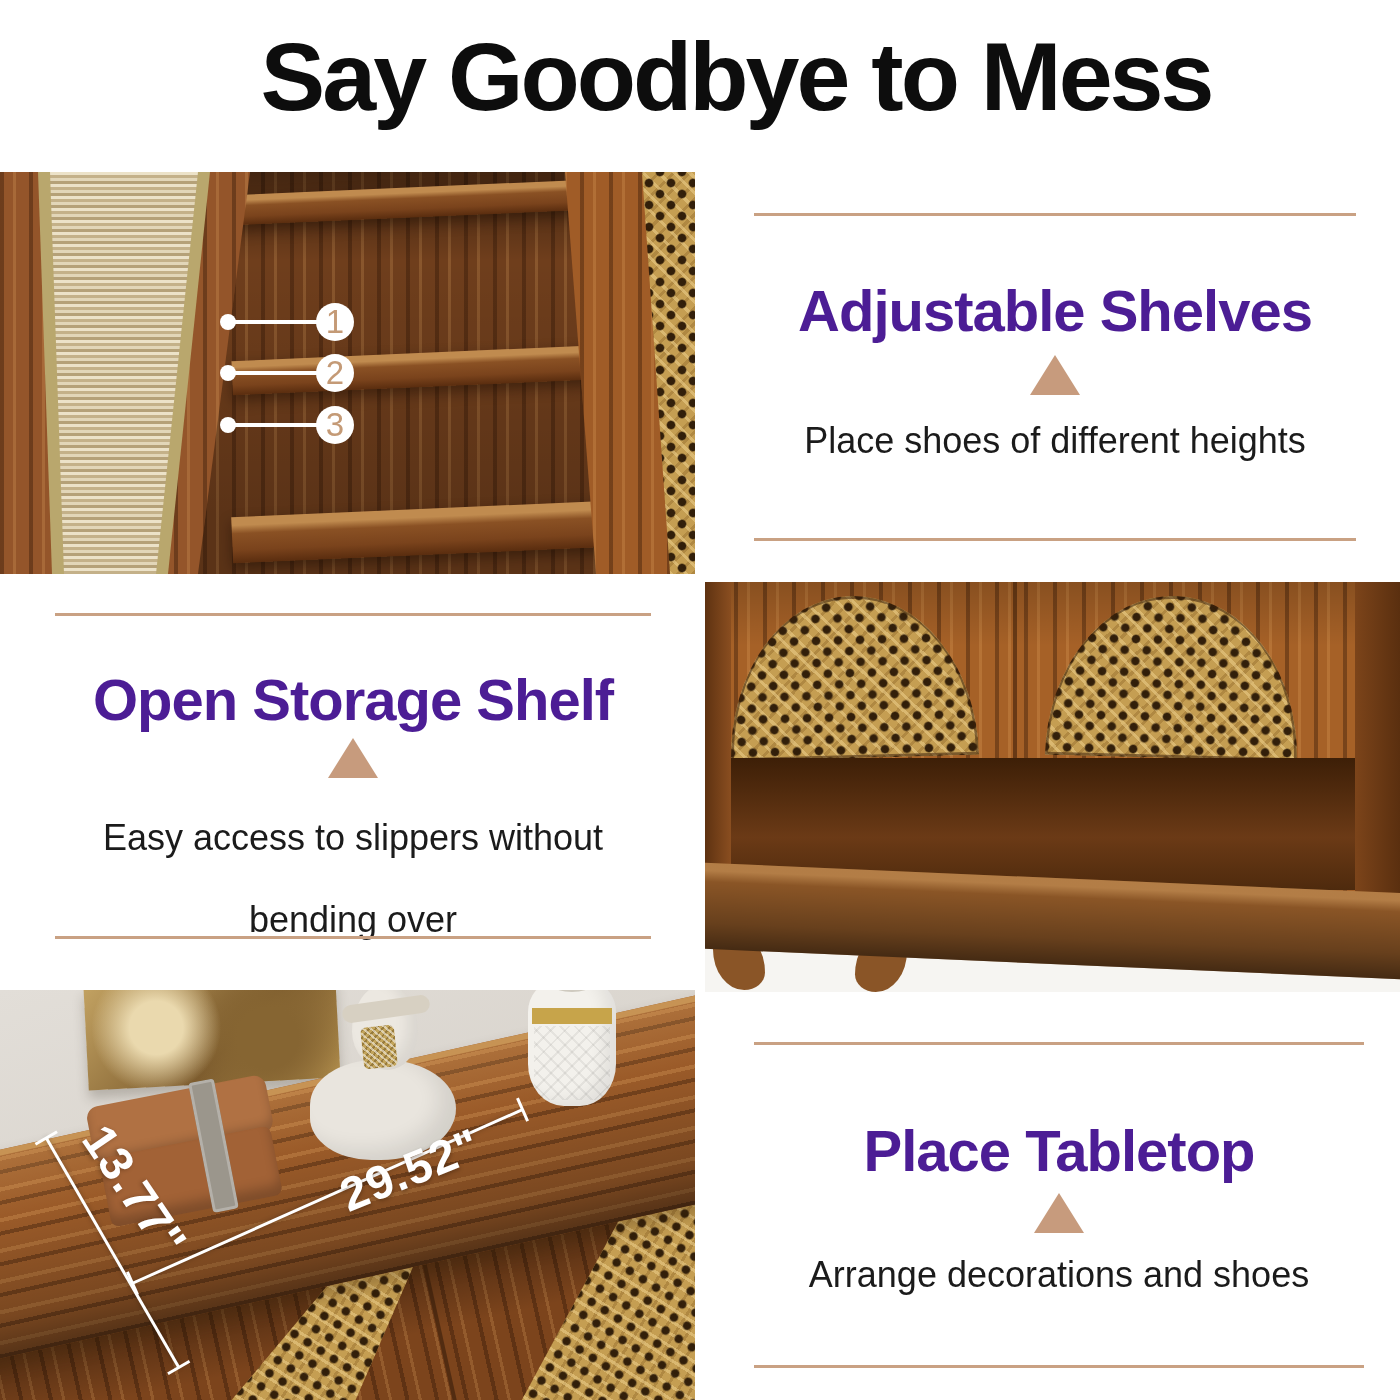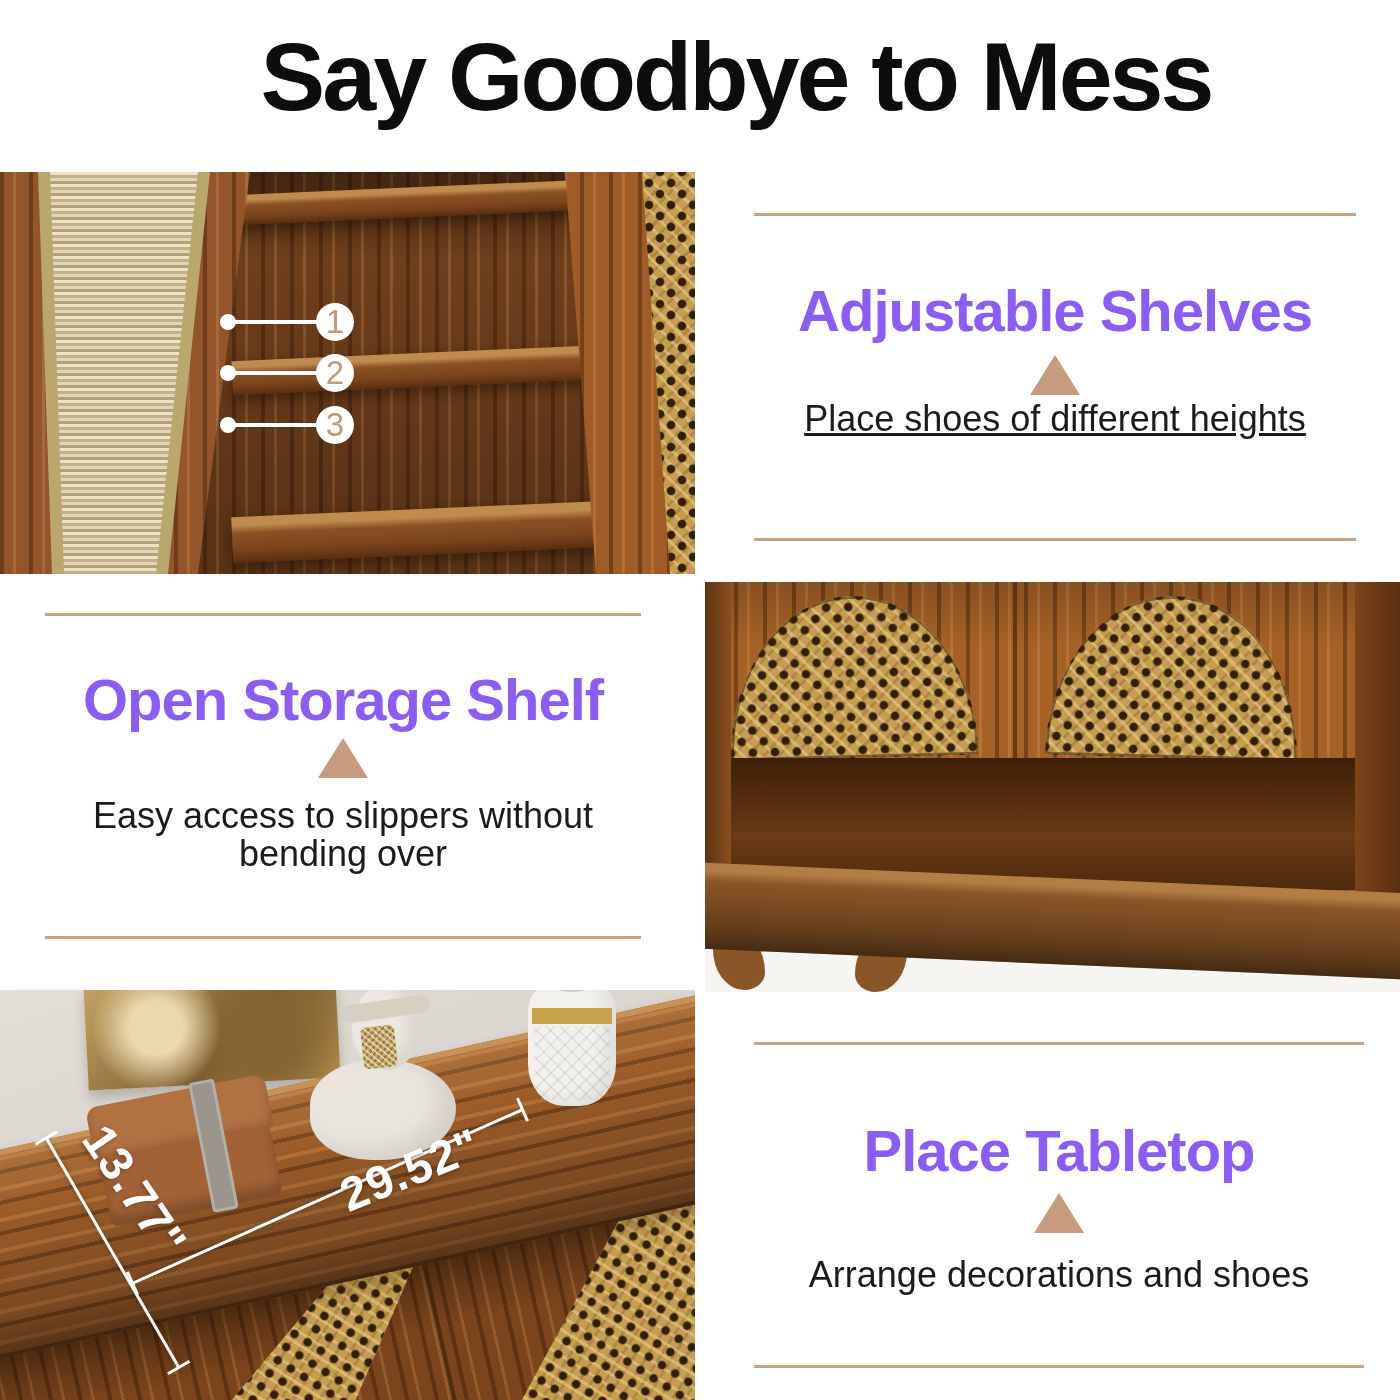--- a/index.html
+++ b/index.html
@@ -6,35 +6,35 @@
   .canvas{position:relative;width:1400px;height:1400px;background:#ffffff;overflow:hidden;
           font-family:"Liberation Sans",sans-serif;}
 
   
   .page-title{position:absolute;top:26px;left:0;width:100%;text-align:center;
     font-weight:700;font-size:97px;line-height:1.05;letter-spacing:-3px;color:#0d0d0d;padding-left:36px;}
 
   
   .feature{position:absolute;}
   .f1{left:754px;top:213px;width:602px;height:328px;}
-  .f2{left:45px;top:613px;width:596px;height:326px;}
+  .f2{left:55px;top:613px;width:596px;height:326px;}
   .f3{left:754px;top:1042px;width:610px;height:326px;}
   .rule{position:absolute;left:0;width:100%;height:3px;background:#C9A183;}
   .rule.top{top:0}.rule.bottom{bottom:0}
   .ftitle{position:absolute;left:0;width:100%;text-align:center;font-weight:700;
-    font-size:58px;line-height:1;letter-spacing:-1px;color:#8b5cf6;}
+    font-size:58px;line-height:1;letter-spacing:-1px;color:#4c1d95;}
   .f1 .ftitle{top:69px}.f2 .ftitle{top:58px}.f3 .ftitle{top:80px}
   .marker{position:absolute;left:50%;transform:translateX(-50%);width:0;height:0;
     border-left:25px solid transparent;border-right:25px solid transparent;
     border-bottom:40px solid #C79B7D;}
   .f1 .marker{top:142px}.f2 .marker{top:125px}.f3 .marker{top:151px}
   .fdesc{position:absolute;left:50%;transform:translateX(-50%);width:100%;text-align:center;
     font-weight:400;font-size:36px;color:#1b1b1b;}
-  .f1 .fdesc{top:185px;line-height:42px;text-decoration:underline;}
-  .f2 .fdesc{top:184px;line-height:38px;max-width:566px;}
+  .f1 .fdesc{top:207px;line-height:42px;}
+  .f2 .fdesc{top:184px;line-height:82px;max-width:566px;}
   .f3 .fdesc{top:212px;line-height:42px;}
 
   
   .photo{position:absolute;overflow:hidden;}
   .p1{left:0;top:172px;width:695px;height:402px;}
   .p2{left:705px;top:582px;width:695px;height:410px;}
   .p3{left:0;top:990px;width:695px;height:410px;}
   .layer{position:absolute;}
 
   

